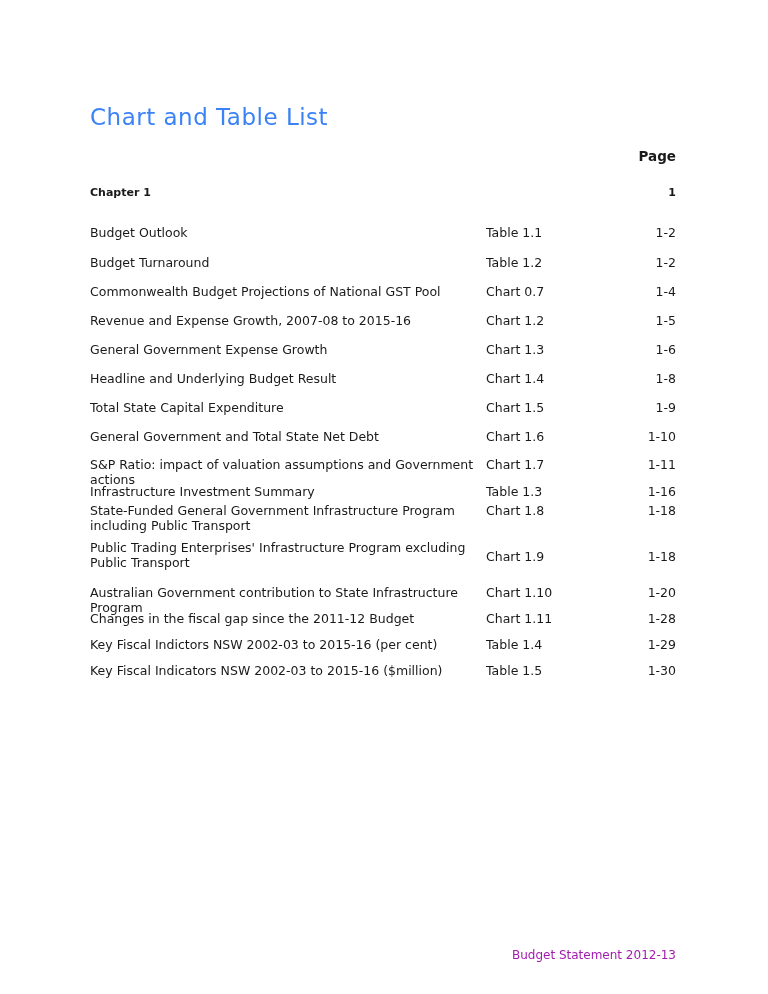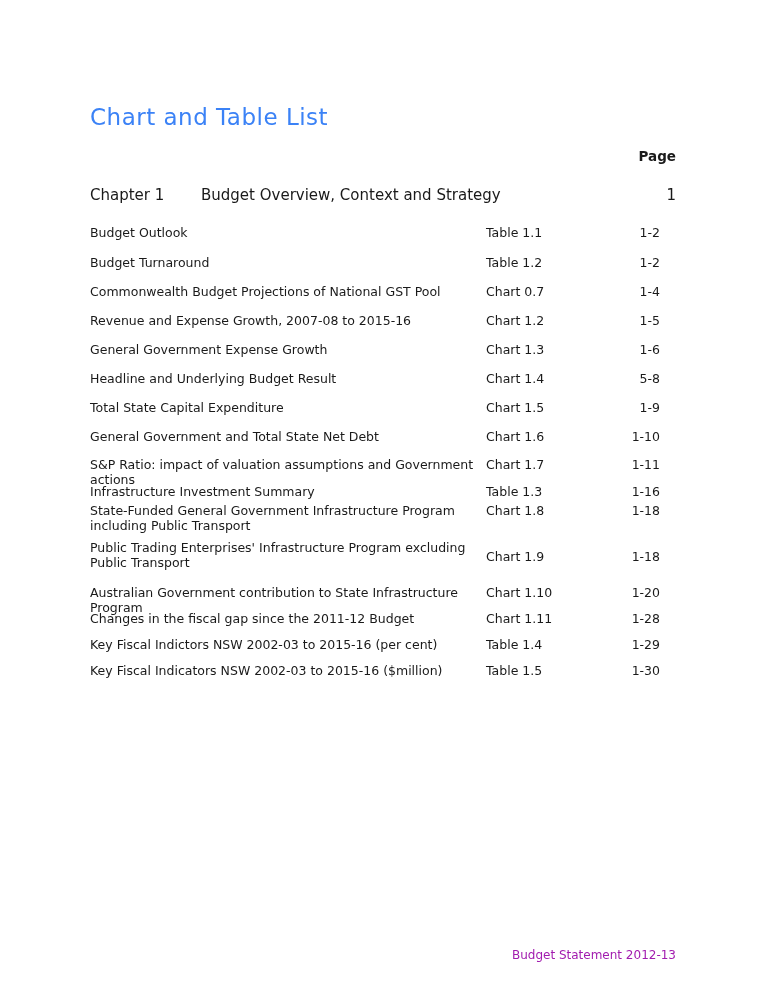--- a/index.html
+++ b/index.html
@@ -36,22 +36,22 @@
   .toc {
     position: absolute;
     left: 90px;
     top: 0;
     width: 586px;
   }
   .chapter {
     position: absolute;
     left: 0;
     width: 586px;
-    font-size: 15px;
-    font-weight: normal;
+    font-size: 11px;
+    font-weight: bold;
     height: 20px;
   }
   .chapter .ch-num {
     position: absolute;
     left: 0;
     top: 0;
   }
   .chapter .ch-title {
     position: absolute;
     left: 111px;
@@ -77,21 +77,21 @@
     width: 395px;
   }
   .entry .e-ref {
     position: absolute;
     left: 396px;
     top: 0;
     white-space: nowrap;
   }
   .entry .e-page {
     position: absolute;
-    right: 16px;
+    right: 0;
     top: 0;
     white-space: nowrap;
     text-align: center;
   }
   .footer {
     position: absolute;
     right: 92px;
     top: 948px;
     font-size: 12px;
     color: #a21caf;
@@ -100,21 +100,20 @@
 </head>
 <body>
 
 <h1 class="page-title">Chart and Table List</h1>
 <div class="page-col-header">Page</div>
 
 <div class="toc">
 
   <div class="chapter" style="top:186px;">
     <span class="ch-num">Chapter 1</span>
-    <span class="ch-title">Budget Overview, Context and Strategy</span>
     <span class="ch-page">1</span>
   </div>
 
   <div class="entry" style="top:225px;">
     <span class="e-title">Budget Outlook</span>
     <span class="e-ref">Table 1.1</span>
     <span class="e-page">1-2</span>
   </div>
   <div class="entry" style="top:255px;">
     <span class="e-title">Budget Turnaround</span>
@@ -132,21 +131,21 @@
     <span class="e-page">1-5</span>
   </div>
   <div class="entry" style="top:342px;">
     <span class="e-title">General Government Expense Growth</span>
     <span class="e-ref">Chart 1.3</span>
     <span class="e-page">1-6</span>
   </div>
   <div class="entry" style="top:371px;">
     <span class="e-title">Headline and Underlying Budget Result</span>
     <span class="e-ref">Chart 1.4</span>
-    <span class="e-page">5-8</span>
+    <span class="e-page">1-8</span>
   </div>
 
   <div class="entry" style="top:400px;">
     <span class="e-title">Total State Capital Expenditure</span>
     <span class="e-ref">Chart 1.5</span>
     <span class="e-page">1-9</span>
   </div>
   <div class="entry" style="top:429px;">
     <span class="e-title">General Government and Total State Net Debt</span>
     <span class="e-ref">Chart 1.6</span>

